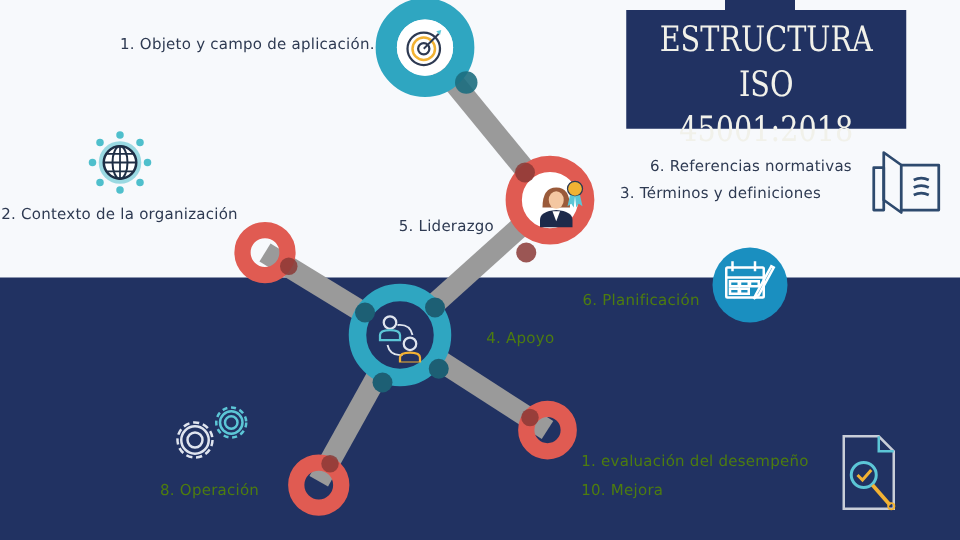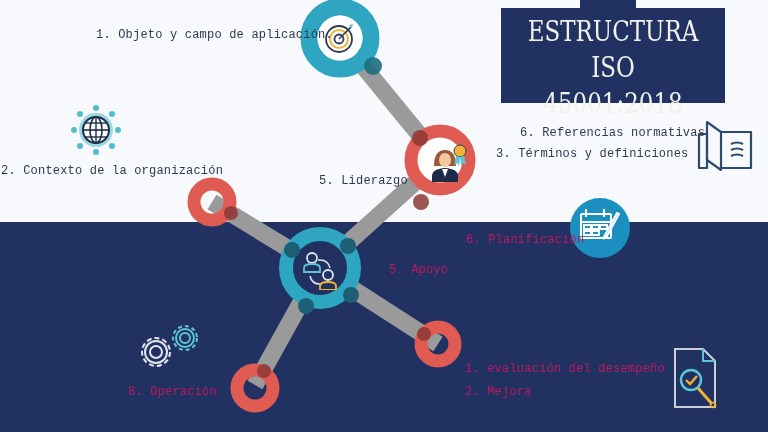--- a/index.html
+++ b/index.html
@@ -3,23 +3,23 @@
 <meta charset="utf-8">
 <style>
   * { margin: 0; padding: 0; box-sizing: border-box; }
   html, body { width: 768px; height: 432px; overflow: hidden; }
   body { position: relative; background: #f7f9fc; font-family: "DejaVu Sans", sans-serif; }
   .bottom-band { position: absolute; left: 0; top: 222px; width: 768px; height: 210px; background: #213262; }
   .title-box { position: absolute; left: 501px; top: 8px; width: 224px; height: 95px; background: #213262; }
   .title-tab { position: absolute; left: 580px; top: 0; width: 56px; height: 10px; background: #213262; }
   .title-text { position: absolute; left: 501px; top: 14px; width: 224px; text-align: center; color: #f1f1ea;
     font-family: "DejaVu Serif", serif; font-size: 28px; line-height: 36px; letter-spacing: 0px; transform: scaleX(0.82); transform-origin: center; }
-  .label { position: absolute; font-size: 12px; white-space: nowrap; letter-spacing: 0.2px; font-family: Liberation Mono, monospace; }
+  .label { position: absolute; font-size: 12px; white-space: nowrap; letter-spacing: 0.2px; }
   .dark { color: #2e3a52; }
-  .light { color: #be185d; text-align: right; }
+  .light { color: #4d7c0f; text-align: right; }
   svg.diagram { position: absolute; left: 0; top: 0; }
   .icon { position: absolute; }
 </style>
 </head>
 <body>
 
 <div class="bottom-band"></div>
 <div class="title-tab"></div>
 <div class="title-box"></div>
 <div class="title-text">
@@ -168,16 +168,16 @@
   <line x1="26" y1="42" x2="40" y2="58" stroke="#f2b233" stroke-width="3"></line>
   <circle cx="41" cy="59" r="2.5" fill="none" stroke="#f2b233" stroke-width="1.5"></circle>
 </svg>
 
 <div class="label dark" style="left:96px;top:28px">1. Objeto y campo de aplicación.</div>
 <div class="label dark" style="left:520px;top:126px">6. Referencias normativas</div>
 <div class="label dark" style="left:496px;top:147px">3. Términos y definiciones</div>
 <div class="label dark" style="left:1px;top:164px">2. Contexto de la organización</div>
 <div class="label dark" style="left:319px;top:174px">5. Liderazgo</div>
 <div class="label light" style="left:466px;top:233px">6. Planificación</div>
-<div class="label light" style="left:389px;top:263px">5. Apoyo</div>
+<div class="label light" style="left:389px;top:263px">4. Apoyo</div>
 <div class="label light" style="left:128px;top:385px">8. Operación</div>
 <div class="label light" style="left:465px;top:362px">1. evaluación del desempeño</div>
-<div class="label light" style="left:465px;top:385px">2. Mejora</div>
+<div class="label light" style="left:465px;top:385px">10. Mejora</div>
 
 </body></html>

